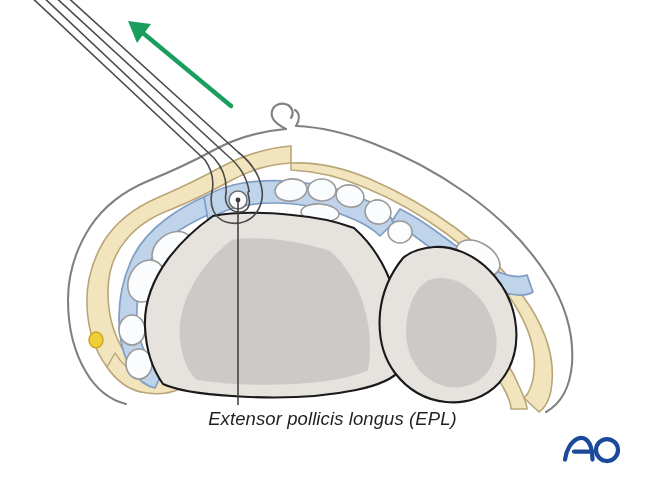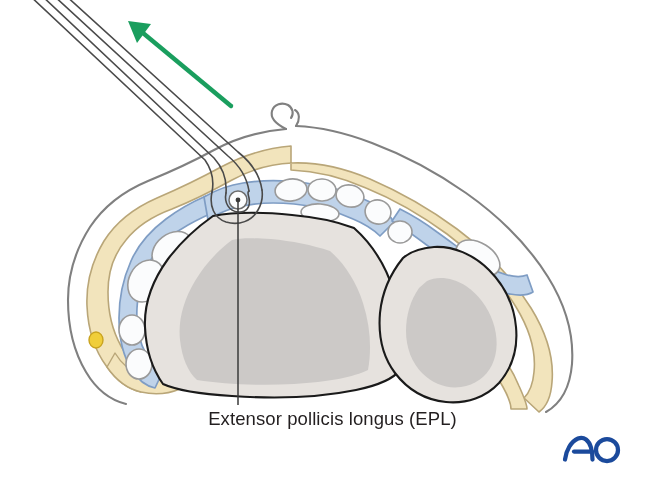--- a/index.html
+++ b/index.html
@@ -30,20 +30,21 @@
     position: absolute;
     left: 0;
     top: 408px;
     width: 665px;
     text-align: center;
     font-family: "Liberation Sans", sans-serif;
     font-size: 18.5px;
     letter-spacing: 0.1px;
     color: #231f20;
     white-space: nowrap;
+    font-style: italic;
   }
   .ao-logo {
     position: absolute;
     left: 561px;
     top: 432px;
     width: 62px;
     height: 34px;
   }
 </style>
 </head>

